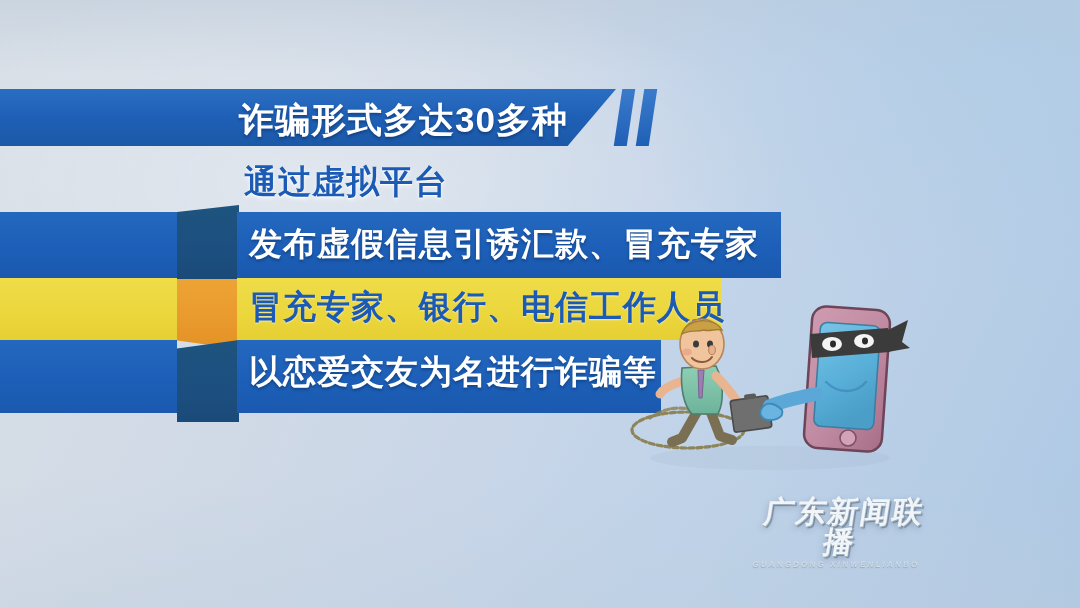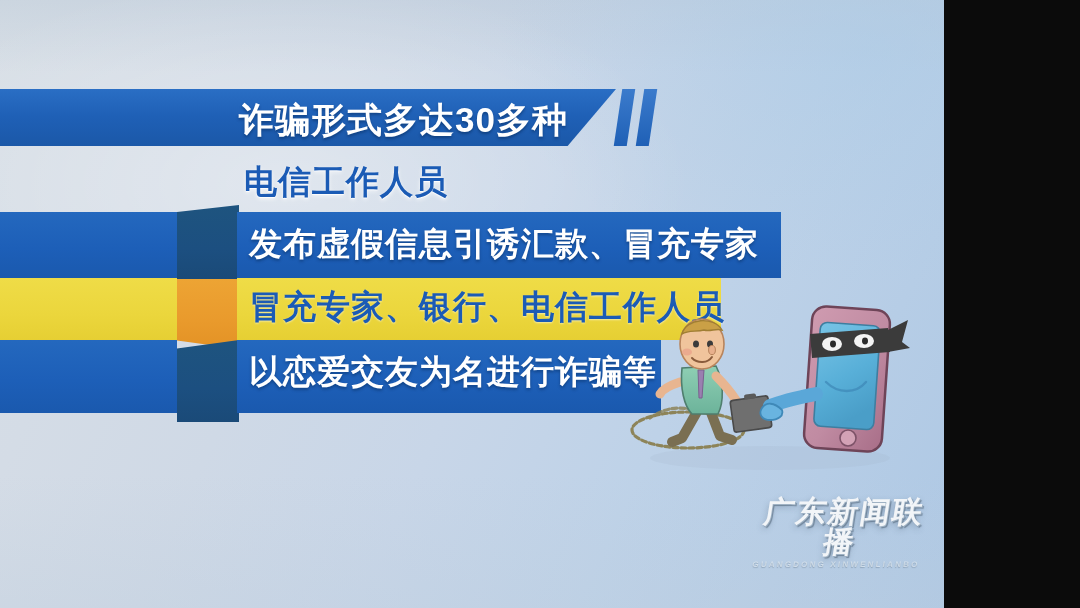--- a/index.html
+++ b/index.html
@@ -2,21 +2,21 @@
 <html><head>
 <meta charset="utf-8">
 <style>
   html, body {
     margin: 0;
     padding: 0;
     background: #0b0b0b;
   }
   #stage {
     position: relative;
-    width: 944px;
+    width: 1080px;
     height: 608px;
     overflow: hidden;
     font-family: "Liberation Sans", "DejaVu Sans", sans-serif;
     background:
       linear-gradient(115deg,
         #d8dfe6 0%,
         #d4dce6 18%,
         #cfd9e6 34%,
         #c8d6e8 52%,
         #bed2e8 70%,
@@ -186,21 +186,21 @@
     <div class="face-side r3"></div>
     <div class="face-side r4"></div>
     <div class="face-side r5"></div>
 
     <div class="face-right r3"></div>
     <div class="face-right r4"></div>
     <div class="face-right r5"></div>
   </div>
 
   <div class="line line-1">诈骗形式多达30多种</div>
-  <div class="line line-2">电信工作人员</div>
+  <div class="line line-2">通过虚拟平台</div>
   <div class="line line-3">发布虚假信息引诱汇款、冒充专家</div>
   <div class="line line-5">以恋爱交友为名进行诈骗等</div>
   <div class="line line-4">冒充专家、银行、电信工作人员</div>
 
   <div class="illustration">
     <svg width="290" height="190" viewBox="0 0 290 190" xmlns="http://www.w3.org/2000/svg">
       <defs>
         <linearGradient id="phoneBody" x1="0" y1="0" x2="1" y2="1">
           <stop offset="0%" stop-color="#cf9bb0"></stop>
           <stop offset="55%" stop-color="#c08ba2"></stop>

